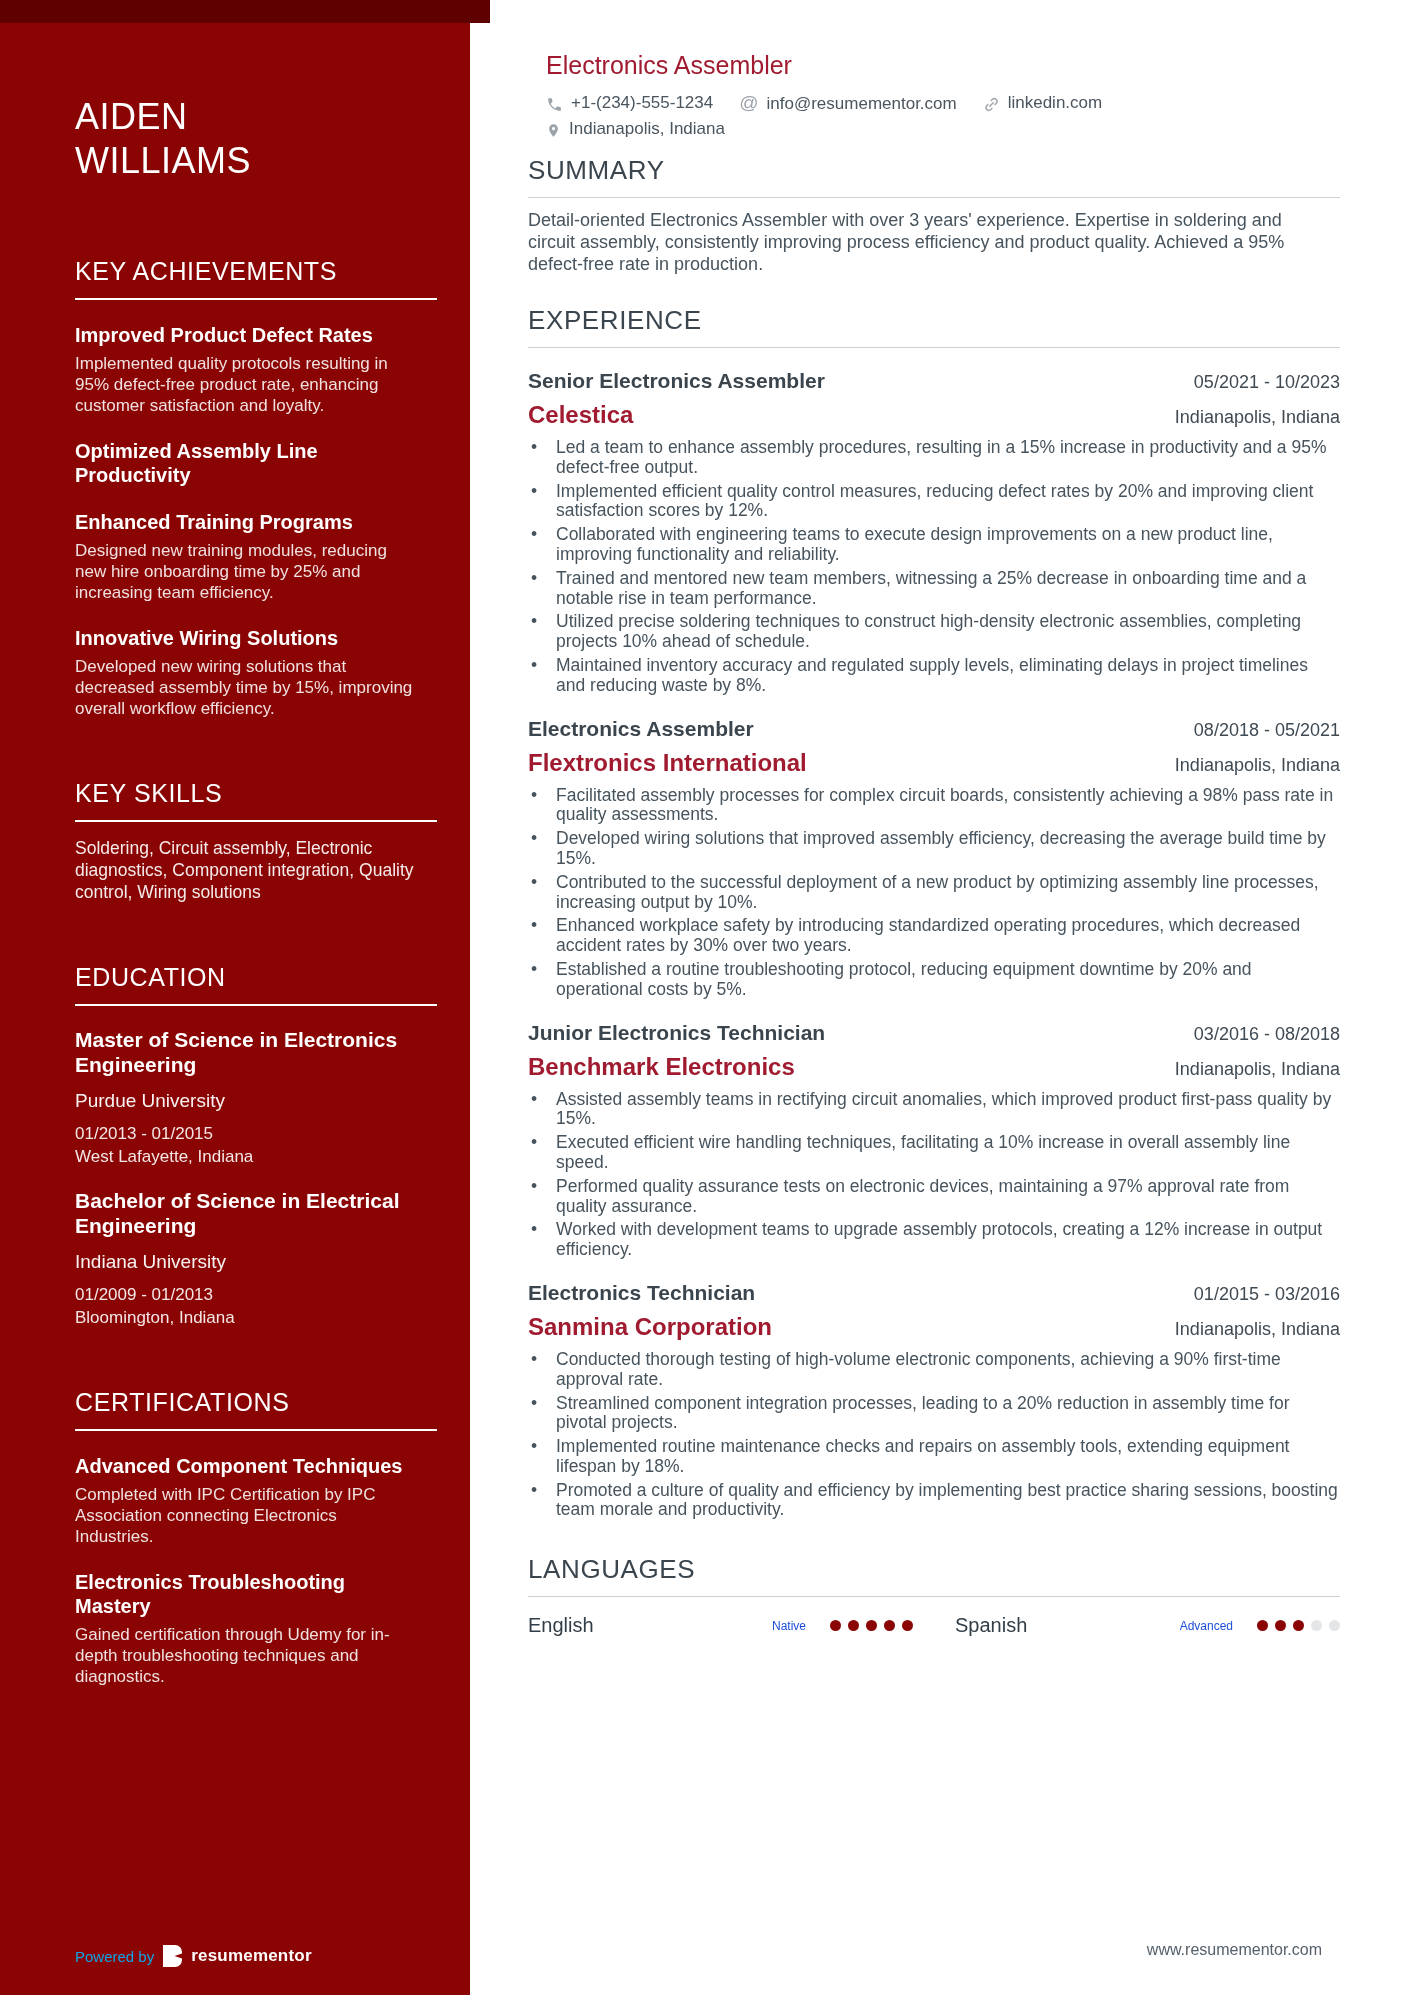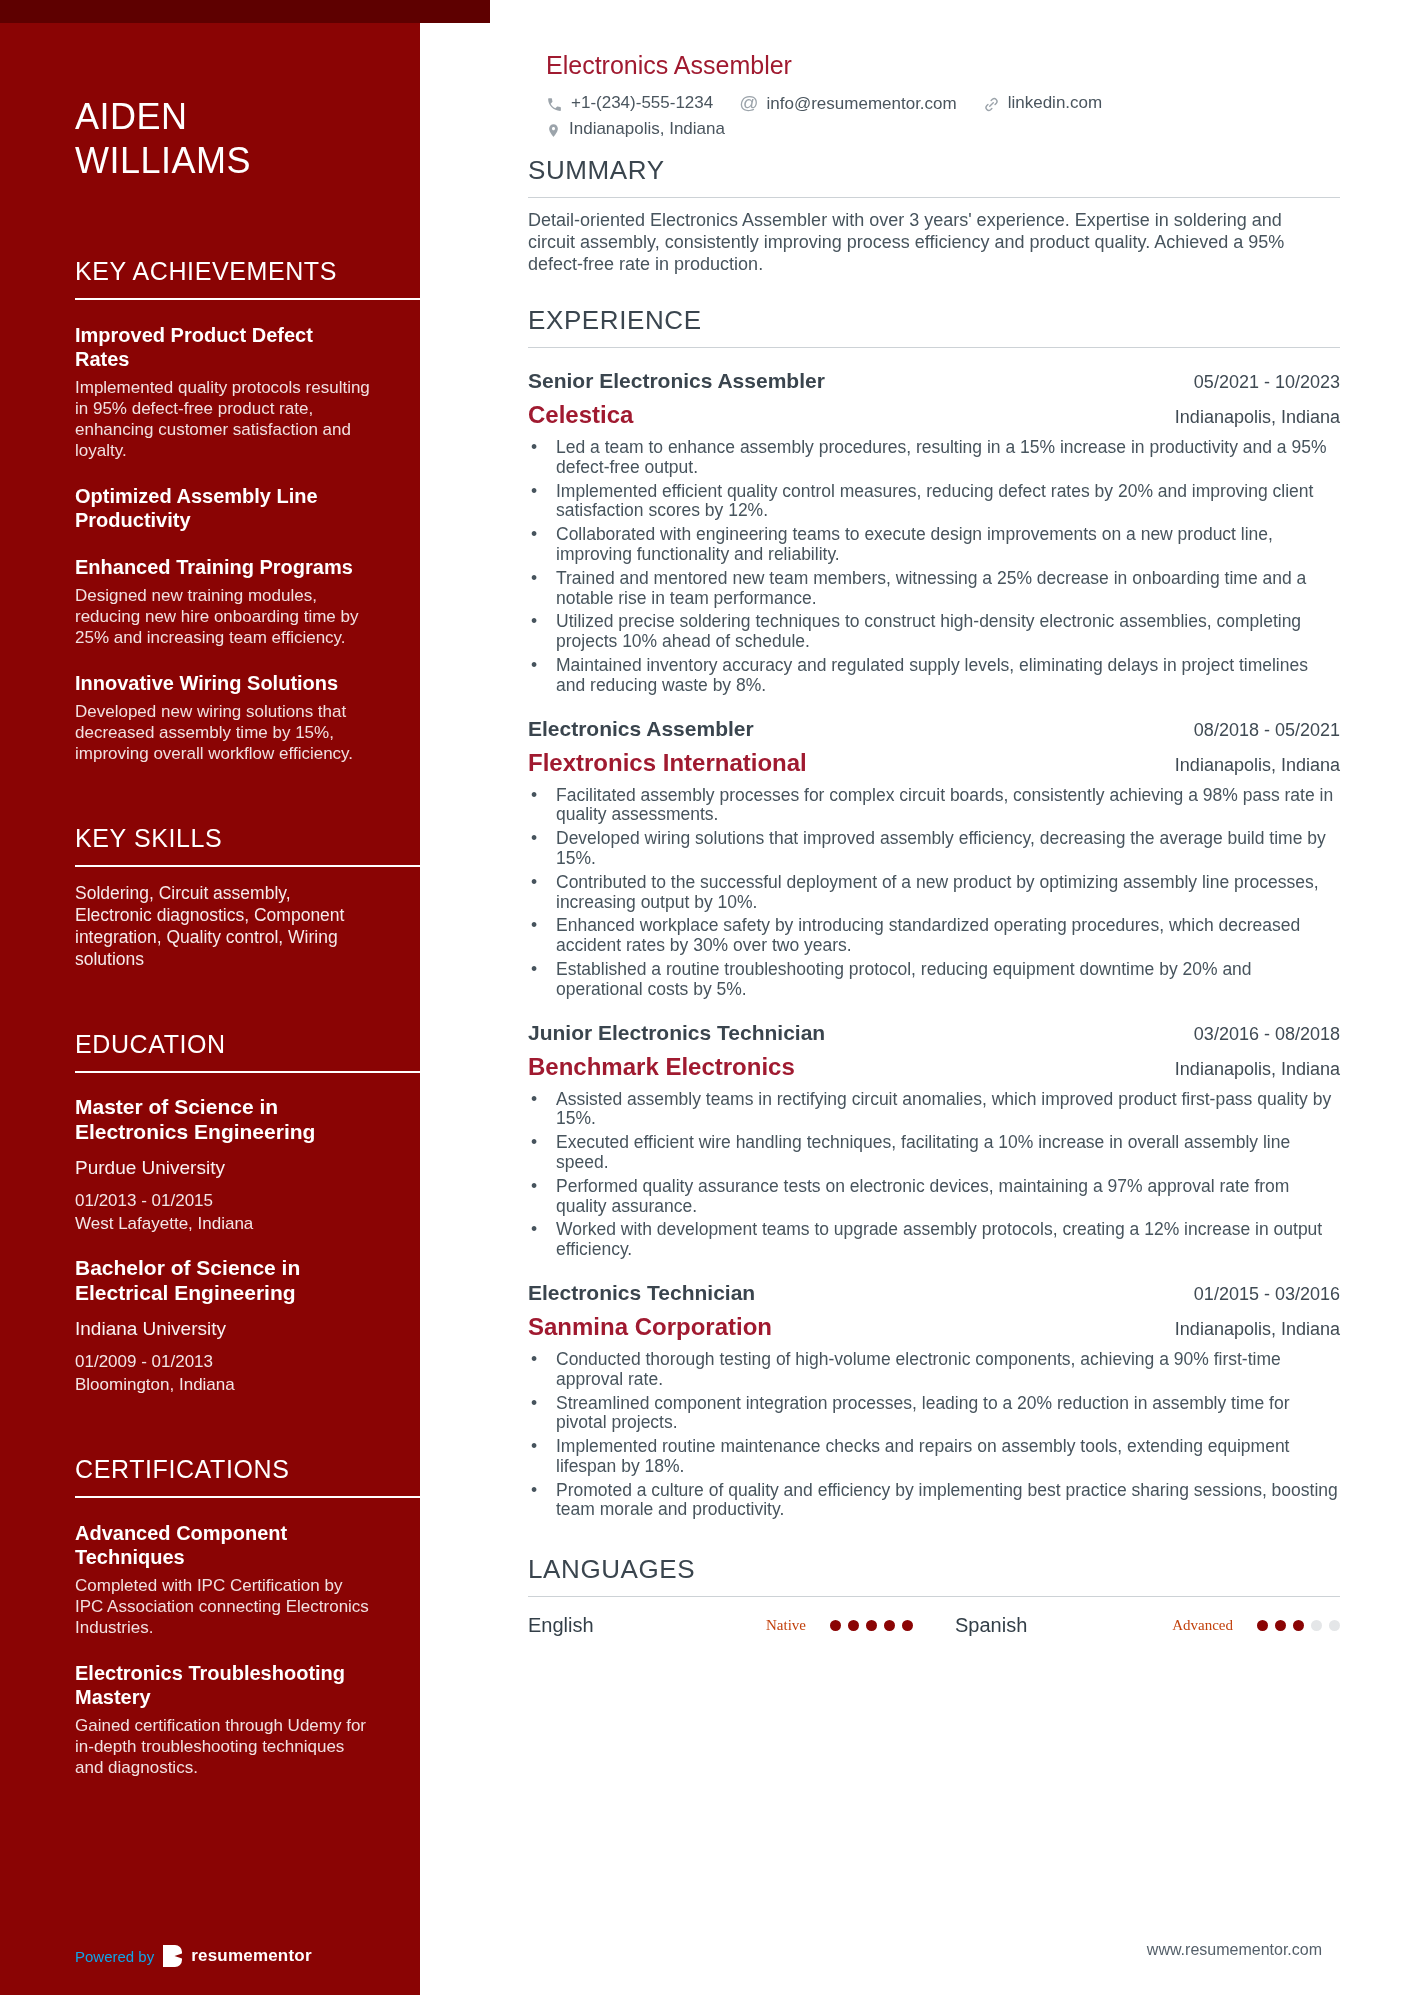--- a/index.html
+++ b/index.html
@@ -1,21 +1,21 @@
 <!DOCTYPE html>
 <html><head>
 <meta charset="utf-8">
 <style>
   * { box-sizing: border-box; }
   html,body { margin:0; padding:0; background:#e8e8e8; }
   body { font-family:"Liberation Sans", sans-serif; }
   .page { position:relative; width:1410px; height:1995px; background:#ffffff; margin:0 auto; overflow:hidden; }
 
   
-  .sidebar { position:absolute; top:0; left:0; bottom:0; width:420px; background:#8A0404; color:#ffffff; padding:71px 50px 0 75px; }
+  .sidebar { position:absolute; top:0; left:0; bottom:0; width:470px; background:#8A0404; color:#ffffff; padding:71px 50px 0 75px; }
   .topband { position:absolute; top:0; left:0; width:490px; height:23px; background:#5E0000; }
   .name { margin:24px 0 0 0; font-size:36px; font-weight:500; line-height:44px; letter-spacing:0.5px; color:#ffffff; }
   .name span { display:block; }
   .side-h { margin:0; font-size:25px; font-weight:500; letter-spacing:0.6px; line-height:28px; color:#ffffff; }
   .srule { height:2px; background:#ffffff; margin-top:13px; width:362px; }
   .side-section.achievements .side-h { margin-top:74px; }
   .side-section.skills .side-h, .side-section.education .side-h, .side-section.certs .side-h { margin-top:60px; }
   .ach-title { font-size:20px; font-weight:700; line-height:24px; margin-top:23px; max-width:350px; }
   .ach-body { font-size:17px; line-height:21px; color:rgba(255,255,255,0.88); margin-top:6px; max-width:342px; }
   .skills-text { font-size:17.5px; line-height:22px; color:rgba(255,255,255,0.92); margin-top:15px; max-width:350px; }
@@ -49,21 +49,21 @@
   .job-sub { display:flex; justify-content:space-between; align-items:baseline; margin-top:8px; }
   .company { font-size:24px; font-weight:600; color:#A01A30; }
   .location { font-size:18px; color:#3F4A53; }
   .bullets { margin:9px 0 0 0; padding:0; list-style:none; }
   .bullets li { position:relative; padding-left:28px; font-size:17.5px; line-height:19.8px; color:#47545D; margin-top:4px; max-width:812px; }
   .bullets li::before { content:"\2022"; position:absolute; left:3px; top:0; color:#47545D; }
   .languages { margin-top:34px; }
   .lang-grid { display:grid; grid-template-columns:1fr 1fr; column-gap:42px; margin-top:17px; }
   .lang { display:flex; align-items:center; }
   .lang-name { font-size:20px; color:#323E47; font-weight:500;text-align:center; }
-  .lang-level { margin-left:auto; margin-right:24px; font-size:15px; color:#c2410c;font-family:Liberation Serif, serif; }
+  .lang-level { margin-left:auto; margin-right:24px; font-size:12px; color:#1d4ed8; }
   .dots { display:flex; gap:7px; align-items:center; }
   .dot { width:11px; height:11px; border-radius:50%; background:#8A0404; }
   .dot.empty { background:#E4E6E8; }
   .site-url { position:absolute; right:88px; bottom:36px; font-size:16px; color:#55606A; }
 </style>
 </head>
 <body>
 
 <div class="page">
 

